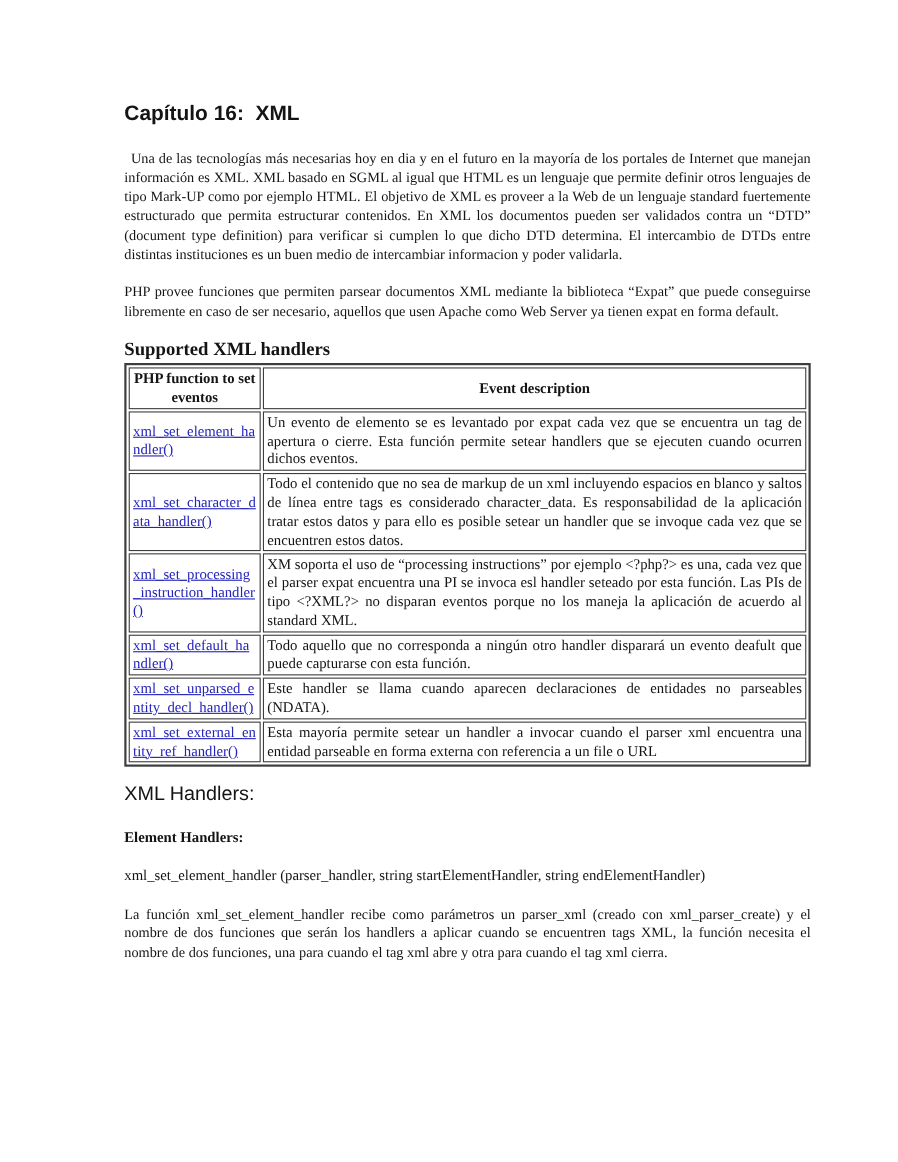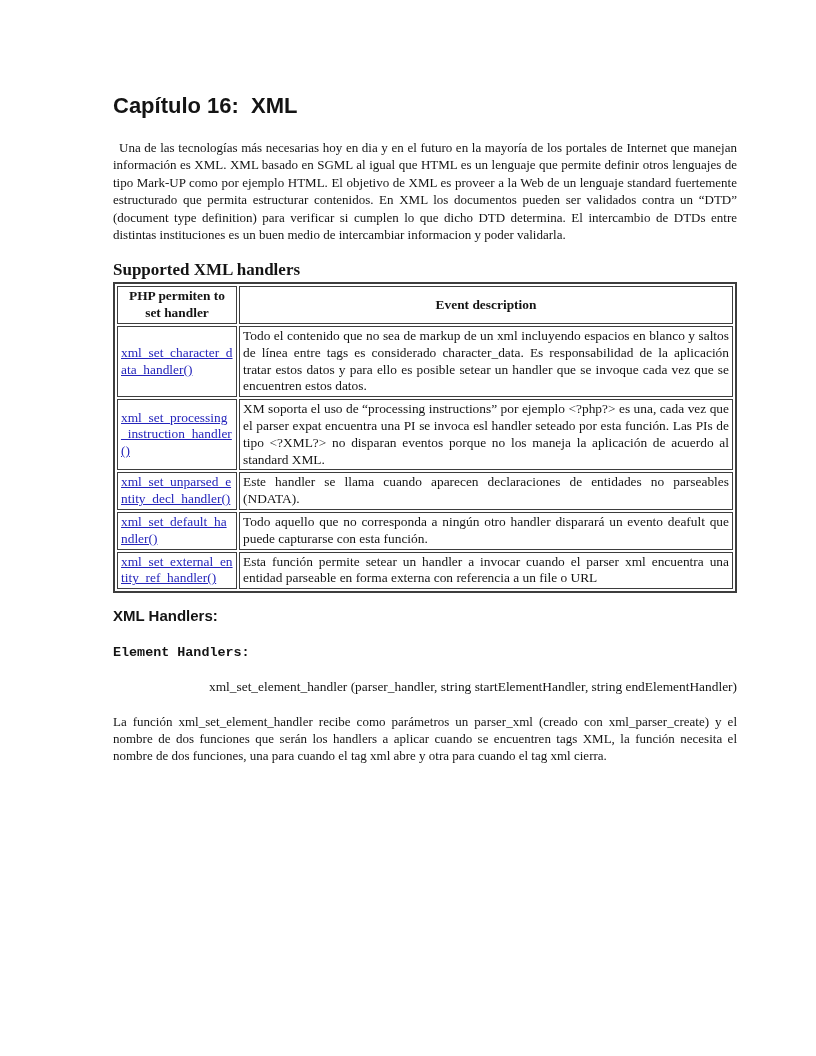--- a/index.html
+++ b/index.html
@@ -10,21 +10,21 @@
     margin: 0 auto;
     background: #ffffff;
     box-sizing: border-box;
     padding: 93px 79px 20px 113px;
     font-family: "Liberation Serif", "DejaVu Serif", serif;
     color: #141414;
     overflow: hidden;
   }
   .page-title {
     font-family: "Liberation Sans", "DejaVu Sans", sans-serif;
-    font-size: 22px;
+    font-size: 19px;
     font-weight: bold;
     margin: 0 0 20px 0;
   }
   p.body-par {
     font-size: 13px;
     line-height: 17.4px;
     text-align: justify;
     margin: 0 0 17px 0;
   }
   p.intro-indent { text-indent: 6px; }
@@ -54,81 +54,85 @@
   td.fn-cell { overflow-wrap: break-word; }
   td.desc-cell { text-align: justify; }
   a.fn-link {
     color: #2424bb;
     text-decoration: underline;
     word-break: break-all;
     cursor: pointer;
   }
   .section-heading {
     font-family: "Liberation Sans", "DejaVu Sans", sans-serif;
-    font-size: 15px;
-    font-weight: bold;
+    font-size: 18px;
+    font-weight: normal;
     margin: 0 0 21px 0;
   }
   .subsection-heading {
     font-size: 13.4px;
     font-weight: bold;
     margin: 0 0 18px 0;
-    font-family: Liberation Mono, monospace;
   }
   p.signature {
     font-size: 13.4px;
     line-height: 17.4px;
-    text-align: right;
+    text-align: left;
     margin: 0 0 17px 0;
   }
 </style>
 </head>
 <body>
 
 <div class="page">
 
   <h1 class="page-title">Capítulo 16:&nbsp; XML</h1>
 
   <p class="body-par intro-indent">Una de las tecnologías más necesarias hoy en dia y en el futuro en la mayoría de los portales de Internet que manejan información es XML. XML basado en SGML al igual que HTML es un lenguaje que permite definir otros lenguajes de tipo Mark-UP como por ejemplo HTML. El objetivo de XML es proveer a la Web de un lenguaje standard fuertemente estructurado que permita estructurar contenidos. En XML los documentos pueden ser validados contra un “DTD” (document type definition) para verificar si cumplen lo que dicho DTD determina. El intercambio de DTDs entre distintas instituciones es un buen medio de intercambiar informacion y poder validarla.</p>
 
+  <p class="body-par">PHP provee funciones que permiten parsear documentos XML mediante la biblioteca “Expat” que puede conseguirse libremente en caso de ser necesario, aquellos que usen Apache como Web Server ya tienen expat en forma default.</p>
 
 
   <div class="table-caption">Supported XML handlers</div>
 
   <table class="handlers">
     <colgroup>
       <col style="width:120px">
       <col>
     </colgroup>
     <thead>
       <tr>
-        <th>PHP permiten to set handler</th>
+        <th>PHP function to set eventos</th>
         <th>Event description</th>
       </tr>
     </thead>
     <tbody>
+      <tr>
+        <td class="fn-cell"><a class="fn-link">xml_set_element_handler()</a></td>
+        <td class="desc-cell">Un evento de elemento se es levantado por expat cada vez que se encuentra un tag de apertura o cierre. Esta función permite setear handlers que se ejecuten cuando ocurren dichos eventos.</td>
+      </tr>
       <tr>
         <td class="fn-cell"><a class="fn-link">xml_set_character_data_handler()</a></td>
         <td class="desc-cell">Todo el contenido que no sea de markup de un xml incluyendo espacios en blanco y saltos de línea entre tags es considerado character_data. Es responsabilidad de la aplicación tratar estos datos y para ello es posible setear un handler que se invoque cada vez que se encuentren estos datos.</td>
       </tr>
       <tr>
         <td class="fn-cell"><a class="fn-link">xml_set_processing_instruction_handler()</a></td>
         <td class="desc-cell">XM soporta el uso de “processing instructions” por ejemplo &lt;?php?&gt; es una, cada vez que el parser expat encuentra una PI se invoca esl handler seteado por esta función. Las PIs de tipo &lt;?XML?&gt; no disparan eventos porque no los maneja la aplicación de acuerdo al standard XML.</td>
       </tr>
       <tr>
+        <td class="fn-cell"><a class="fn-link">xml_set_default_handler()</a></td>
+        <td class="desc-cell">Todo aquello que no corresponda a ningún otro handler disparará un evento deafult que puede capturarse con esta función.</td>
+      </tr>
+      <tr>
         <td class="fn-cell"><a class="fn-link">xml_set_unparsed_entity_decl_handler()</a></td>
         <td class="desc-cell">Este handler se llama cuando aparecen declaraciones de entidades no parseables (NDATA).</td>
       </tr>
       <tr>
-        <td class="fn-cell"><a class="fn-link">xml_set_default_handler()</a></td>
-        <td class="desc-cell">Todo aquello que no corresponda a ningún otro handler disparará un evento deafult que puede capturarse con esta función.</td>
-      </tr>
-      <tr>
         <td class="fn-cell"><a class="fn-link">xml_set_external_entity_ref_handler()</a></td>
-        <td class="desc-cell">Esta función permite setear un handler a invocar cuando el parser xml encuentra una entidad parseable en forma externa con referencia a un file o URL</td>
+        <td class="desc-cell">Esta mayoría permite setear un handler a invocar cuando el parser xml encuentra una entidad parseable en forma externa con referencia a un file o URL</td>
       </tr>
     </tbody>
   </table>
 
 
   <h2 class="section-heading">XML Handlers:</h2>
 
   <h3 class="subsection-heading">Element Handlers:</h3>
 
   <p class="signature">xml_set_element_handler (parser_handler, string startElementHandler, string endElementHandler)</p>

